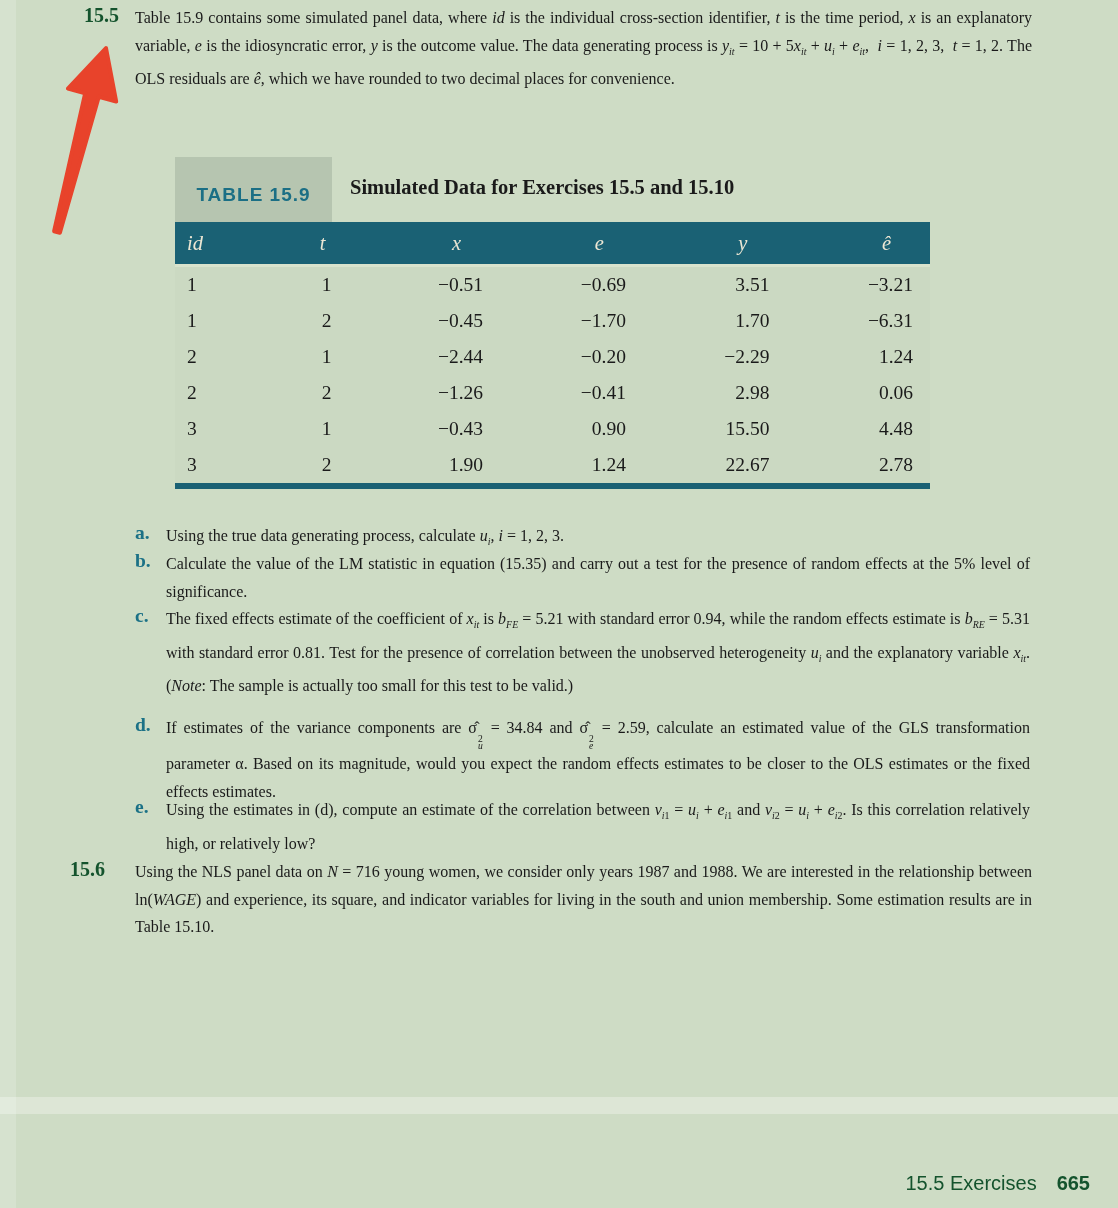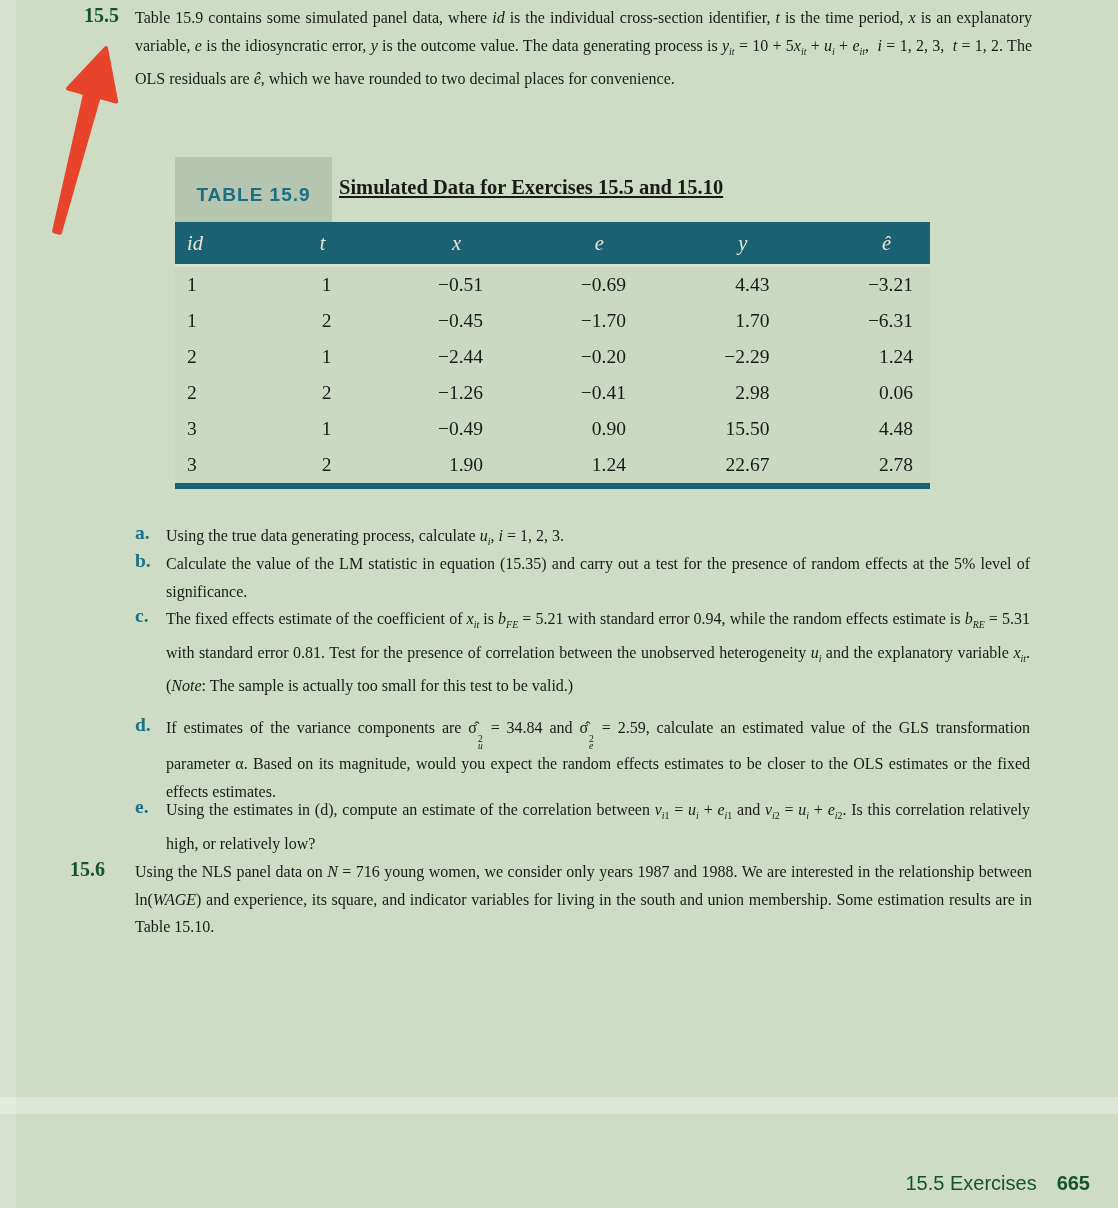--- a/index.html
+++ b/index.html
@@ -18,22 +18,22 @@
   .ex-num{font-weight:bold;color:#14532d;font-size:20px;}
   .body-text{font-size:16px;line-height:27.5px;text-align:justify;}
   .intro{left:135px;top:4px;width:897px;}
   .num-intro{left:84px;top:4px;}
 
   
   .cap-box{left:175px;top:157px;width:157px;height:76px;background:#b6c5b0;
     display:flex;align-items:center;justify-content:center;}
   .cap-tag{font-family:"Liberation Sans","DejaVu Sans",sans-serif;font-weight:bold;
     color:#1b6f85;font-size:19px;letter-spacing:1px;}
-  .cap-title{left:339px;top:157px;height:60px;display:flex;align-items:center;
-    font-weight:bold;font-size:20.5px;text-decoration:underline;}
+  .cap-title{left:350px;top:157px;height:60px;display:flex;align-items:center;
+    font-weight:bold;font-size:20.5px;}
 
   
   .dtable{left:175px;top:222px;width:755px;border-collapse:collapse;
     border-bottom:6px solid #1a6174;background:#cbd9c2;}
   .dtable th{
     background:#1a6174;color:#ece7d4;font-style:italic;font-weight:normal;
     font-size:20.5px;height:40px;text-align:right;border-bottom:3px solid #d9e3cd;}
   .dtable td{font-size:19.5px;height:34px;text-align:right;padding-right:17px;}
   .dtable th:nth-child(1),.dtable td:nth-child(1){width:70px;text-align:left;padding-left:12px;}
   .dtable th:nth-child(2),.dtable td:nth-child(2){width:102px;}
@@ -92,21 +92,21 @@
           <th>y</th>
           <th>ê</th>
         </tr>
     </thead>
     <tbody>
         <tr>
           <td>1</td>
           <td>1</td>
           <td>−0.51</td>
           <td>−0.69</td>
-          <td>4.43</td>
+          <td>3.51</td>
           <td>−3.21</td>
         </tr>
         <tr>
           <td>1</td>
           <td>2</td>
           <td>−0.45</td>
           <td>−1.70</td>
           <td>1.70</td>
           <td>−6.31</td>
         </tr>
@@ -122,21 +122,21 @@
           <td>2</td>
           <td>2</td>
           <td>−1.26</td>
           <td>−0.41</td>
           <td>2.98</td>
           <td>0.06</td>
         </tr>
         <tr>
           <td>3</td>
           <td>1</td>
-          <td>−0.49</td>
+          <td>−0.43</td>
           <td>0.90</td>
           <td>15.50</td>
           <td>4.48</td>
         </tr>
         <tr>
           <td>3</td>
           <td>2</td>
           <td>1.90</td>
           <td>1.24</td>
           <td>22.67</td>

